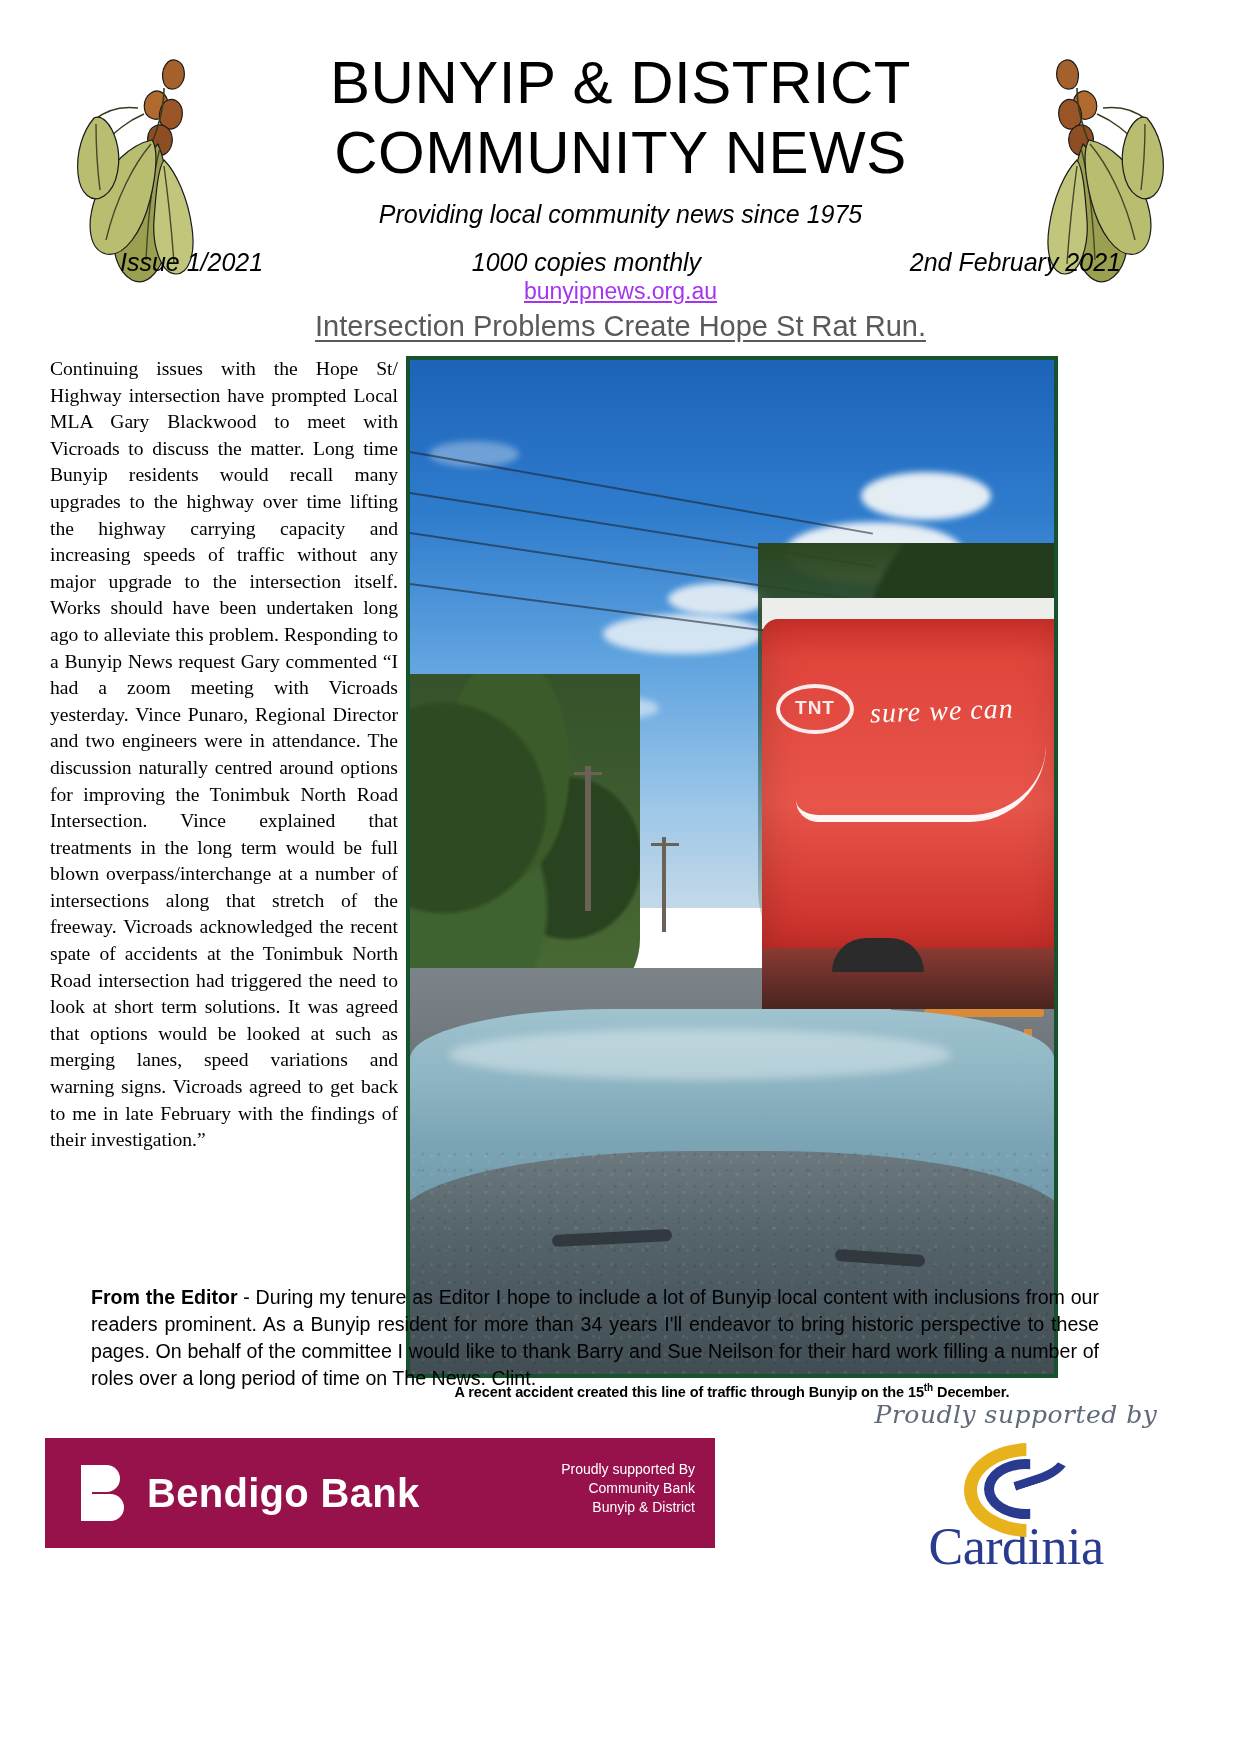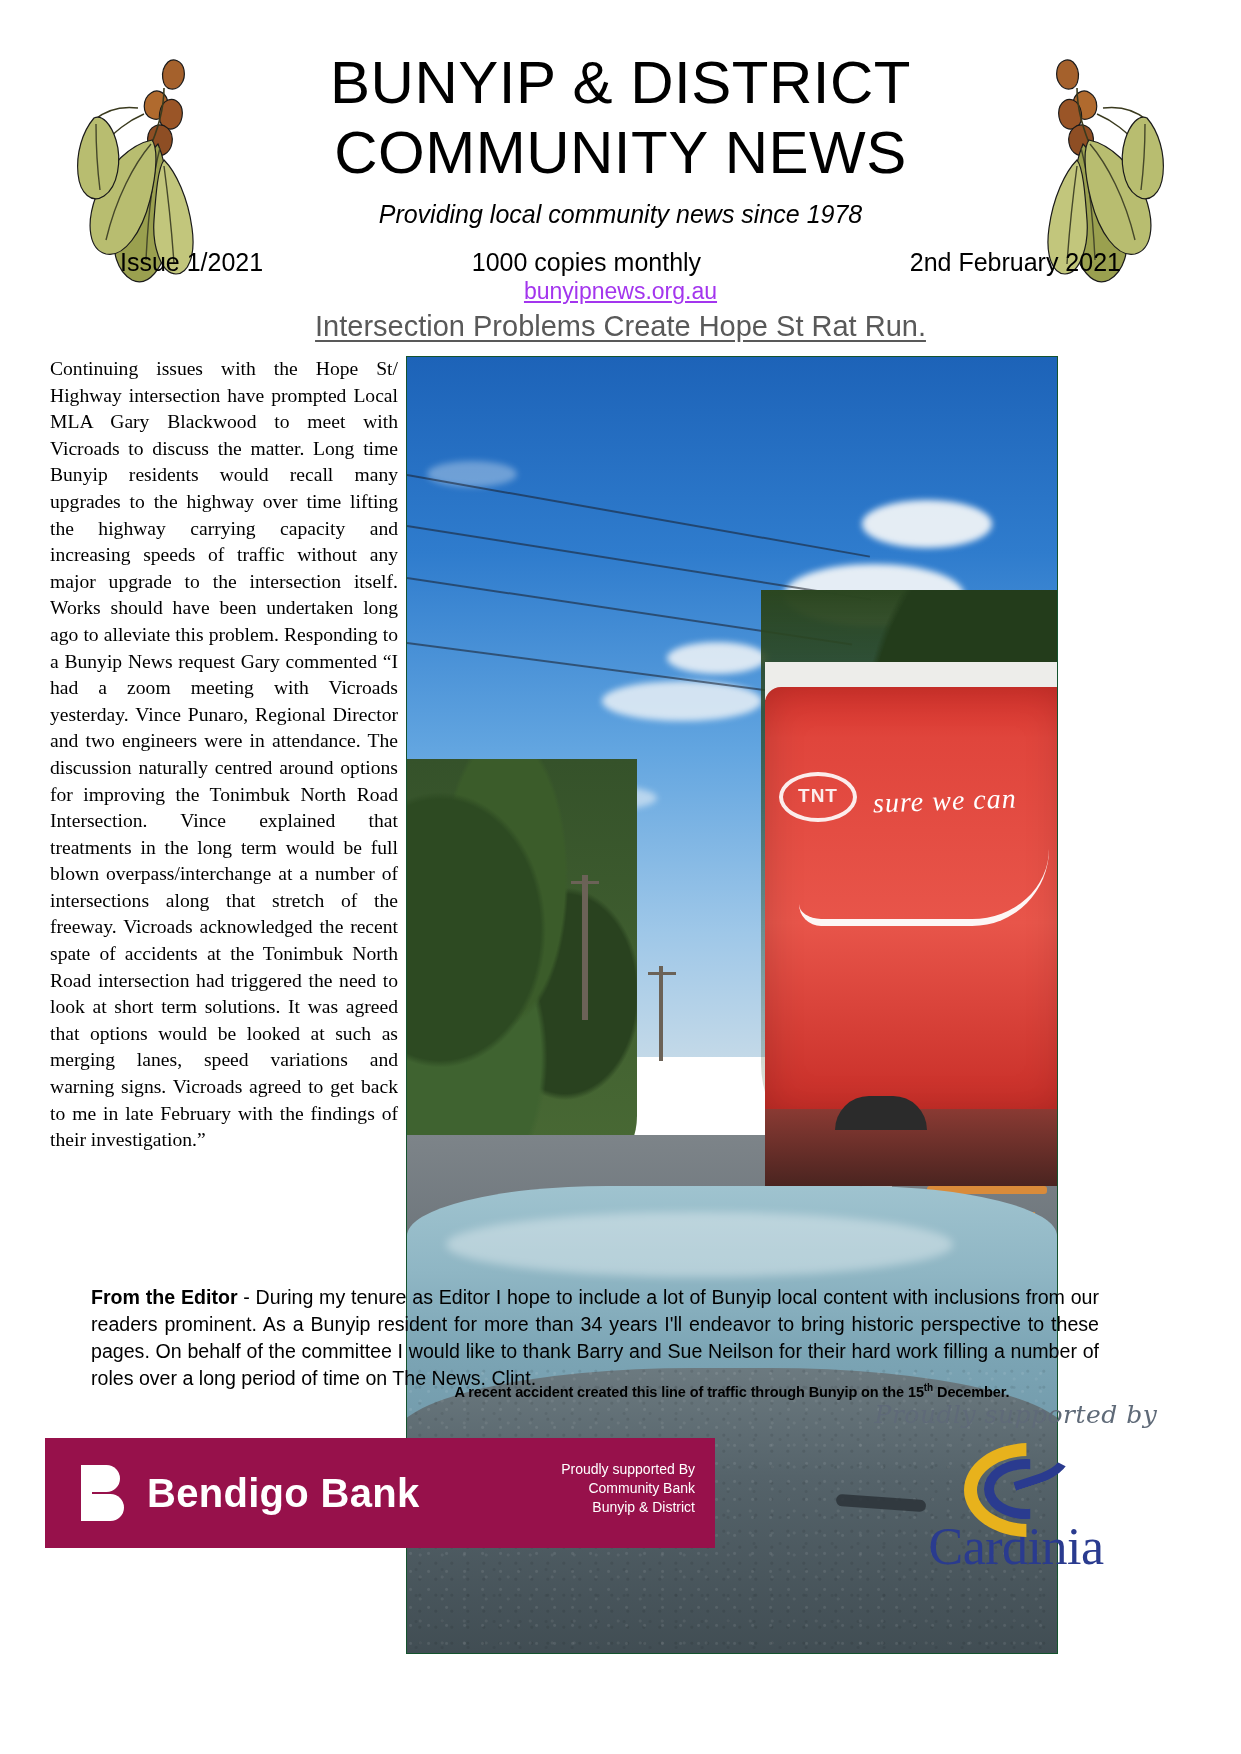--- a/index.html
+++ b/index.html
@@ -65,21 +65,21 @@
     position: absolute;
     top: 248px;
     left: 120px;
     right: 120px;
     display: flex;
     justify-content: space-between;
     align-items: baseline;
     font-size: 25px;
     color: #000;
   }
-  .issue-row > div { white-space: nowrap; }
+  .issue-row > div { white-space: nowrap; font-style: italic; }
   .website {
     position: absolute;
     top: 278px;
     left: 0;
     width: 1241px;
     text-align: center;
     font-size: 23px;
   }
   .website a, .website span.url {
     color: #a335ee;
@@ -121,23 +121,23 @@
     font-family: Liberation Serif, serif;
   }
   .col-text p { margin: 0; }
 
   
   .photo-wrap {
     position: absolute;
     left: 406px;
     top: 0;
     width: 652px;
-    height: 1298px;
+    height: 1022px;
     overflow: hidden;
-    border: 1px solid #14532d;
+    border: 4px solid #14532d;
     box-sizing: border-box;
   }
   .photo {
     position: absolute;
     inset: 0;
     overflow: hidden;
   }
   
   .sky {
     position: absolute; left: 0; top: 0; width: 100%; height: 54%;
@@ -523,21 +523,21 @@
         <path d="M72 66 C58 72 40 84 30 100" stroke="#3a3a1e" stroke-width="1.4"></path>
         <path d="M66 60 C50 58 34 62 22 72" stroke="#3a3a1e" stroke-width="1.4"></path>
         <path d="M22 70 C10 84 4 106 6 126 C8 146 20 156 32 148 C46 139 50 112 44 92 C39 76 30 66 22 70Z" fill="#b8bd70"></path>
         <path d="M24 76 C24 100 26 126 28 142" stroke="#45472a" stroke-width="1.4"></path>
       </g>
     </svg>
 
     <div class="title-block">
       <div class="mast-line1">BUNYIP &amp; DISTRICT</div>
       <div class="mast-line2">COMMUNITY NEWS</div>
-      <div class="tagline">Providing local community news since 1978</div>
+      <div class="tagline">Providing local community news since 1975</div>
     </div>
 
     <div class="issue-row">
       <div>Issue 1/2021</div>
       <div>1000 copies monthly</div>
       <div>2nd February 2021</div>
     </div>
 
     <div class="website">
       <span class="url">bunyipnews.org.au</span>

